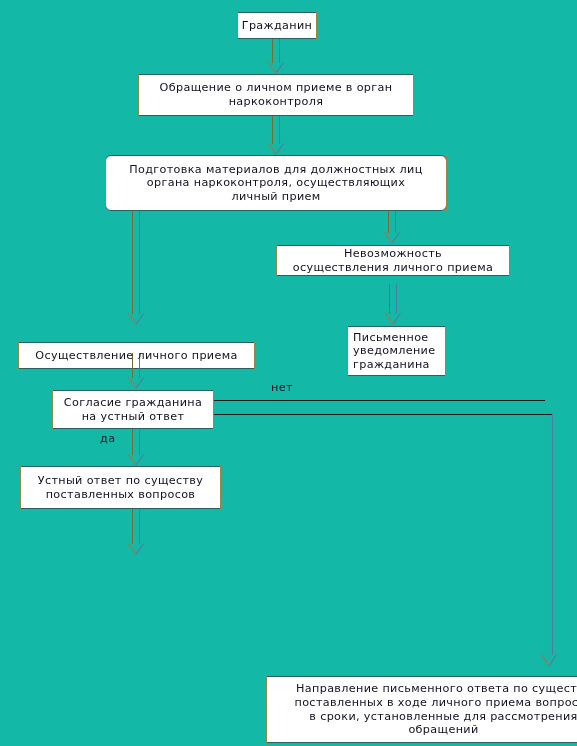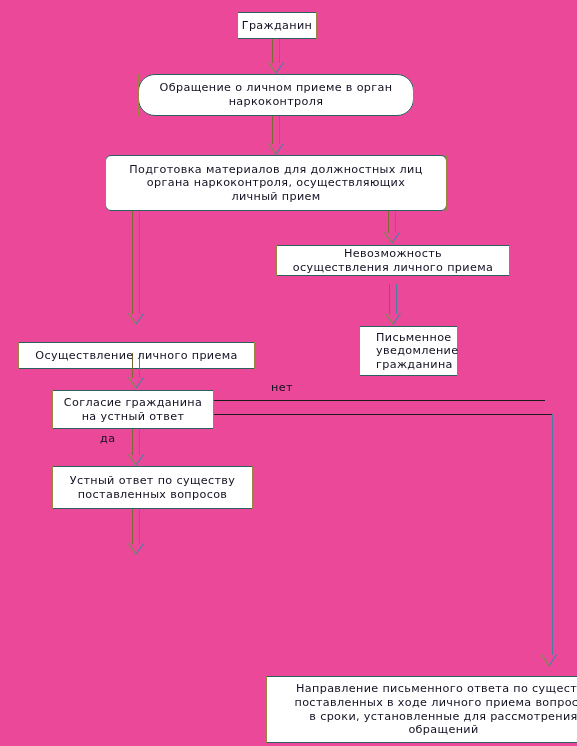--- a/index.html
+++ b/index.html
@@ -4,21 +4,21 @@
 <style>
   html, body {
     margin: 0;
     padding: 0;
     background: #ffffff;
   }
   #canvas {
     position: relative;
     width: 577px;
     height: 746px;
-    background: #ec4899;
+    background: #14b8a6;
     font-family: "DejaVu Sans", sans-serif;
     overflow: hidden;
   }
   .node {
     position: absolute;
     box-sizing: border-box;
     border: 1px solid #2b6060;
     background: #ffffff;
     color: #111122;
     display: flex;
@@ -27,22 +27,21 @@
     text-align: center;
     line-height: 1.22;
     font-size: 11.2px;
     letter-spacing: 0.35px;
     white-space: pre-line;
     padding: 1px 3px;
   }
   .node.lefttext {
     justify-content: flex-start;
     text-align: left;
-    padding-left: 16px;
-    margin-left: 12px;
+    padding-left: 5px;
   }
   .node::before {
     
     content: "";
     position: absolute;
     left: -1px;
     top: -1px;
     bottom: -1px;
     width: 1px;
     background: #9a8540;
@@ -98,21 +97,21 @@
 </style>
 </head>
 <body>
 
 <div id="canvas">
 
   <div class="node" style="left:237px; top:12px; width:80px; height:27px;">
     <span>Гражданин</span>
   </div>
 
-  <div class="node" style="left:138px; top:74px; width:276px; height:42px;border-radius:17px;">
+  <div class="node" style="left:138px; top:74px; width:276px; height:42px;">
     <span>Обращение  о  личном  приеме  в  орган
 наркоконтроля</span>
   </div>
 
   <div class="node" style="left:105px; top:155px; width:342px; height:56px;border-radius:6px;">
     <span>Подготовка  материалов  для  должностных  лиц
 органа  наркоконтроля,  осуществляющих
 личный  прием</span>
   </div>
 
@@ -129,21 +128,21 @@
     <span>Письменное
 уведомление
 гражданина</span>
   </div>
 
   <div class="node" style="left:52px; top:390px; width:162px; height:39px;">
     <span>Согласие  гражданина
 на  устный  ответ</span>
   </div>
 
-  <div class="node" style="left:52px; top:466px; width:201px; height:43px;">
+  <div class="node" style="left:20px; top:466px; width:201px; height:43px;">
     <span>Устный  ответ  по  существу
 поставленных  вопросов</span>
   </div>
 
 
   <div class="node" style="left:218px; top:676px; width:355px; height:67px;margin-left:48px;">
     <span>Направление  письменного  ответа  по  существу
 поставленных  в  ходе  личного  приема  вопросов
 в  сроки,  установленные  для  рассмотрения
 обращений</span>

